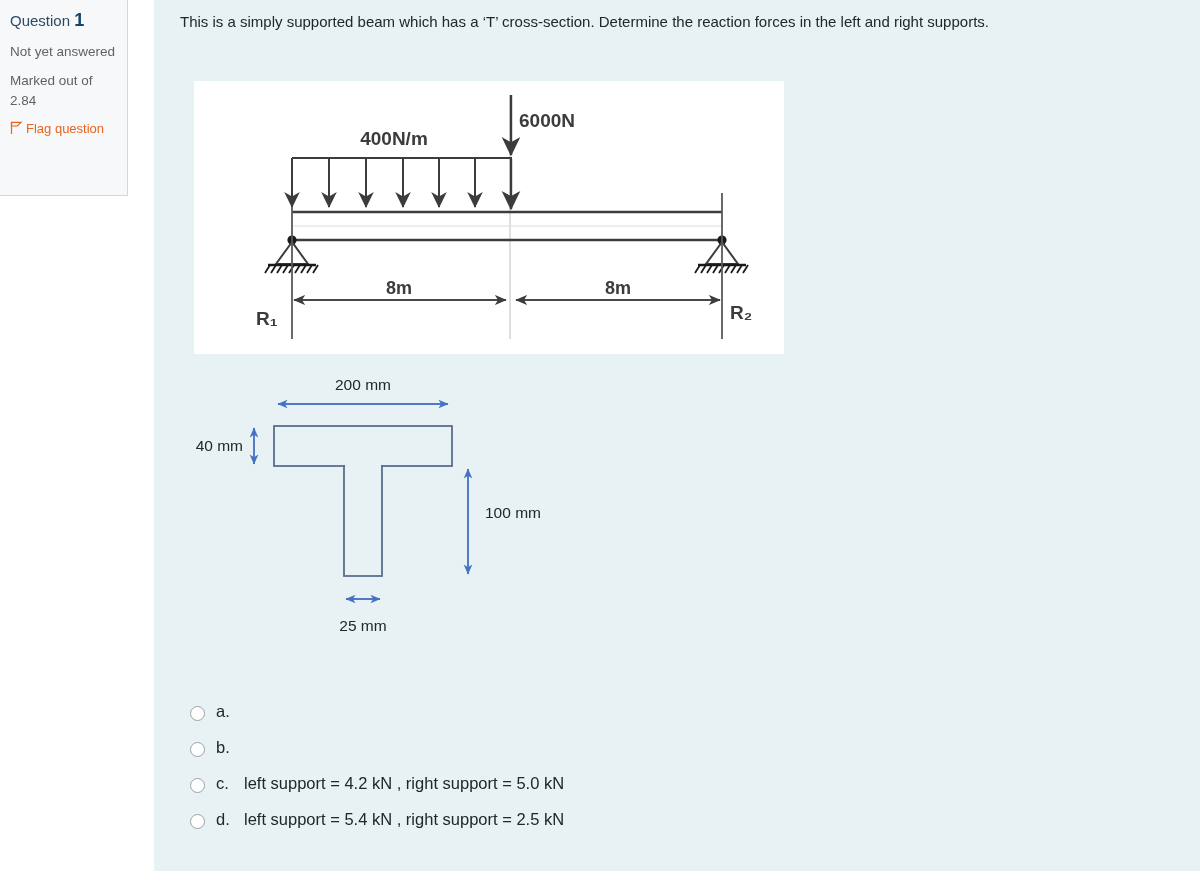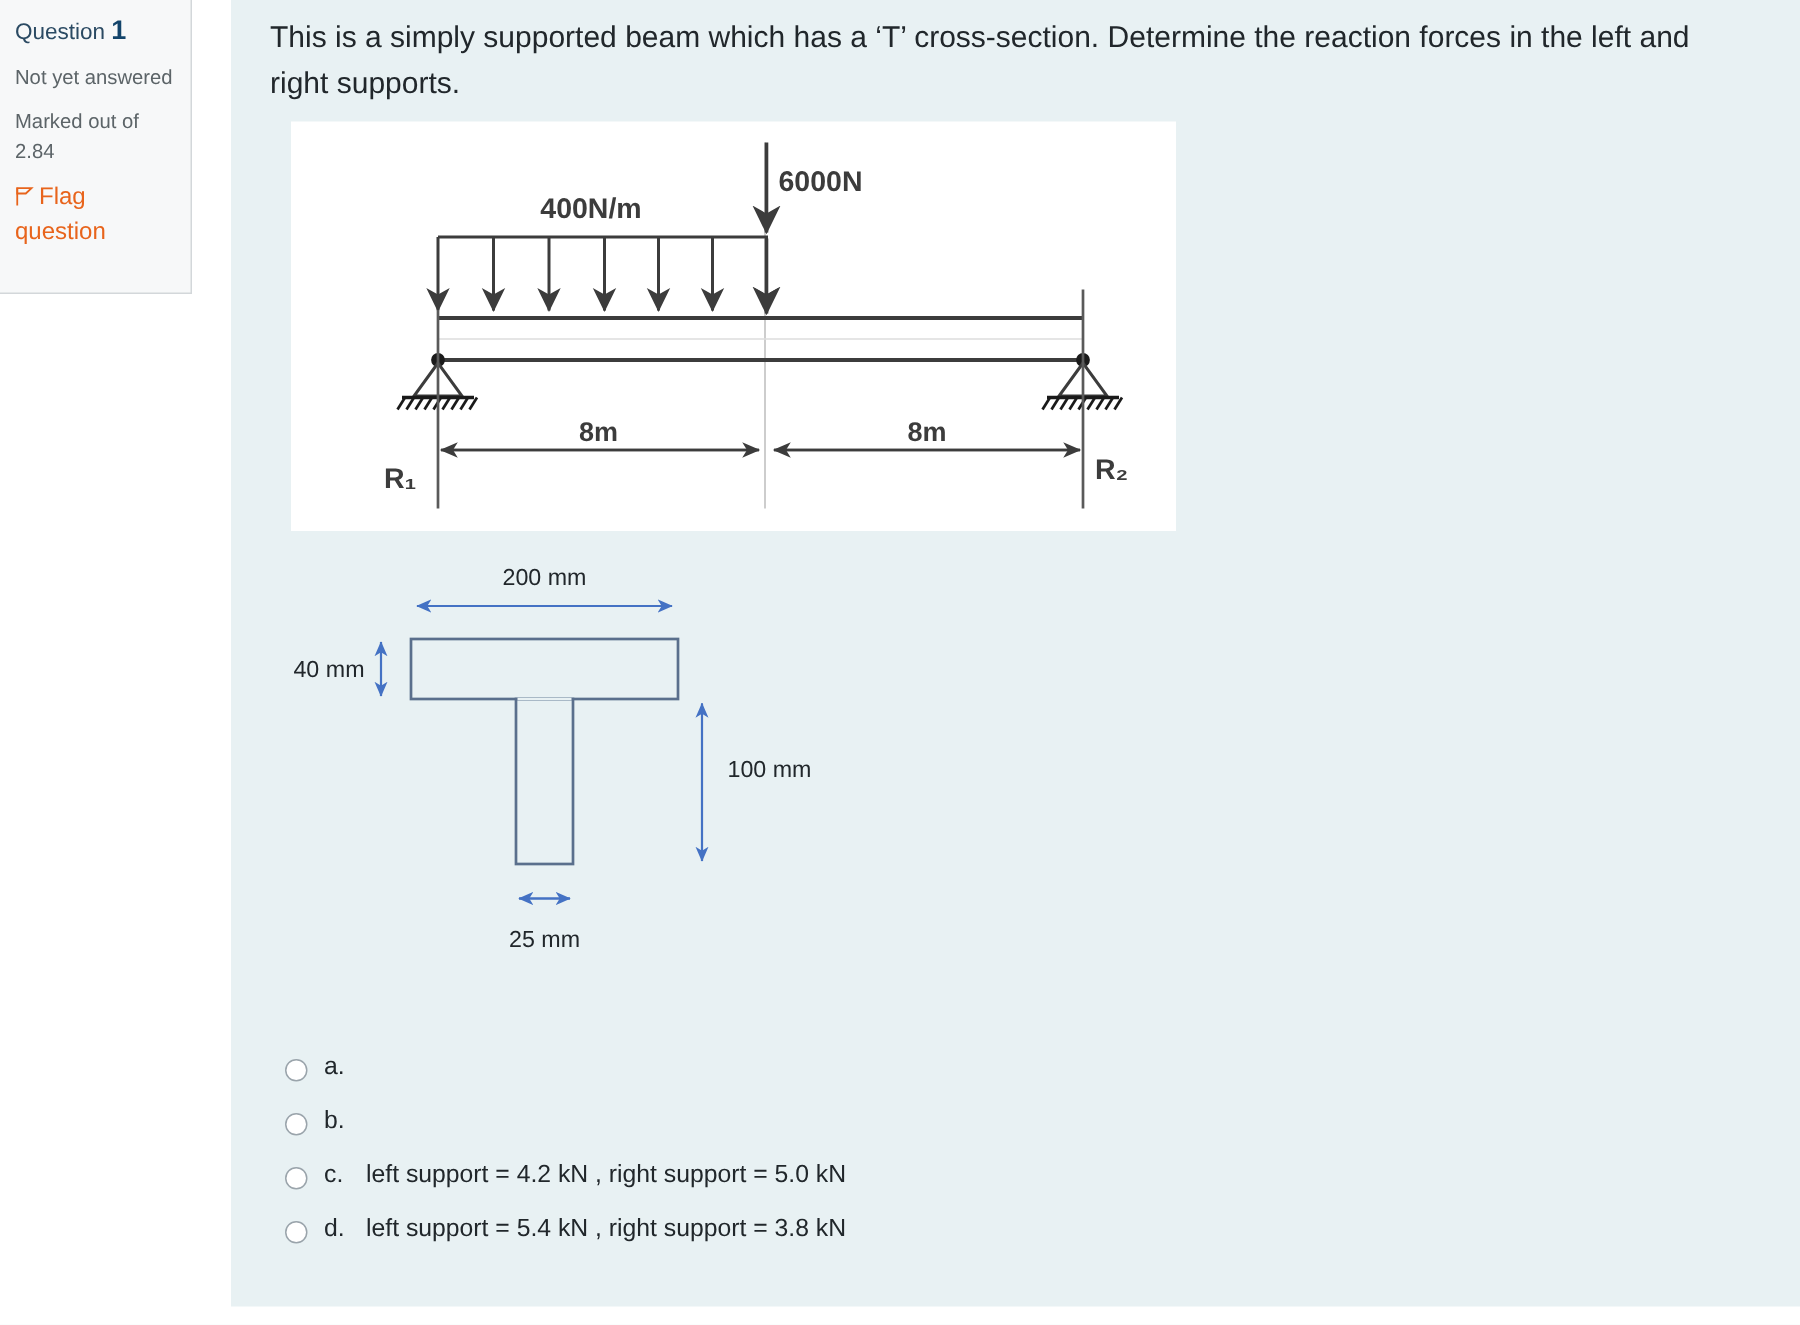--- a/index.html
+++ b/index.html
@@ -41,21 +41,21 @@
     font-weight: bold;
     color: #13446b;
   }
   .qi-line {
     font-size: 13.5px;
     color: #5c6468;
     line-height: 1.45;
     margin-bottom: 10px;
   }
   .qi-flag {
-    font-size: 16px;
+    font-size: 13px;
     color: #e8641c;
     line-height: 1.45;
     cursor: pointer;
   }
   .flag-glyph {
     display: inline-block;
     vertical-align: -2px;
     margin-right: 3px;
   }
 
@@ -66,21 +66,21 @@
     top: 0;
     width: 1046px;
     height: 871px;
     background: #e8f1f3;
   }
   #stem {
     position: absolute;
     left: 26px;
     top: 10px;
     width: 980px;
-    font-size: 20px;
+    font-size: 15px;
     color: #21272b;
     line-height: 1.55;
   }
 
   
   #beam-card {
     position: absolute;
     left: 40px;
     top: 81px;
     width: 590px;
@@ -295,18 +295,18 @@
         <span class="ans-letter">b.</span>
       </div>
       <div class="answer-row">
         <span class="radio"></span>
         <span class="ans-letter">c.</span>
         <span class="ans-text">left support = 4.2 kN , right support = 5.0 kN</span>
       </div>
       <div class="answer-row">
         <span class="radio"></span>
         <span class="ans-letter">d.</span>
-        <span class="ans-text">left support = 5.4 kN , right support = 3.8 kN</span>
+        <span class="ans-text">left support = 5.4 kN , right support = 2.5 kN</span>
       </div>
     </div>
 
   </div>
 </div>
 
 </body></html>

